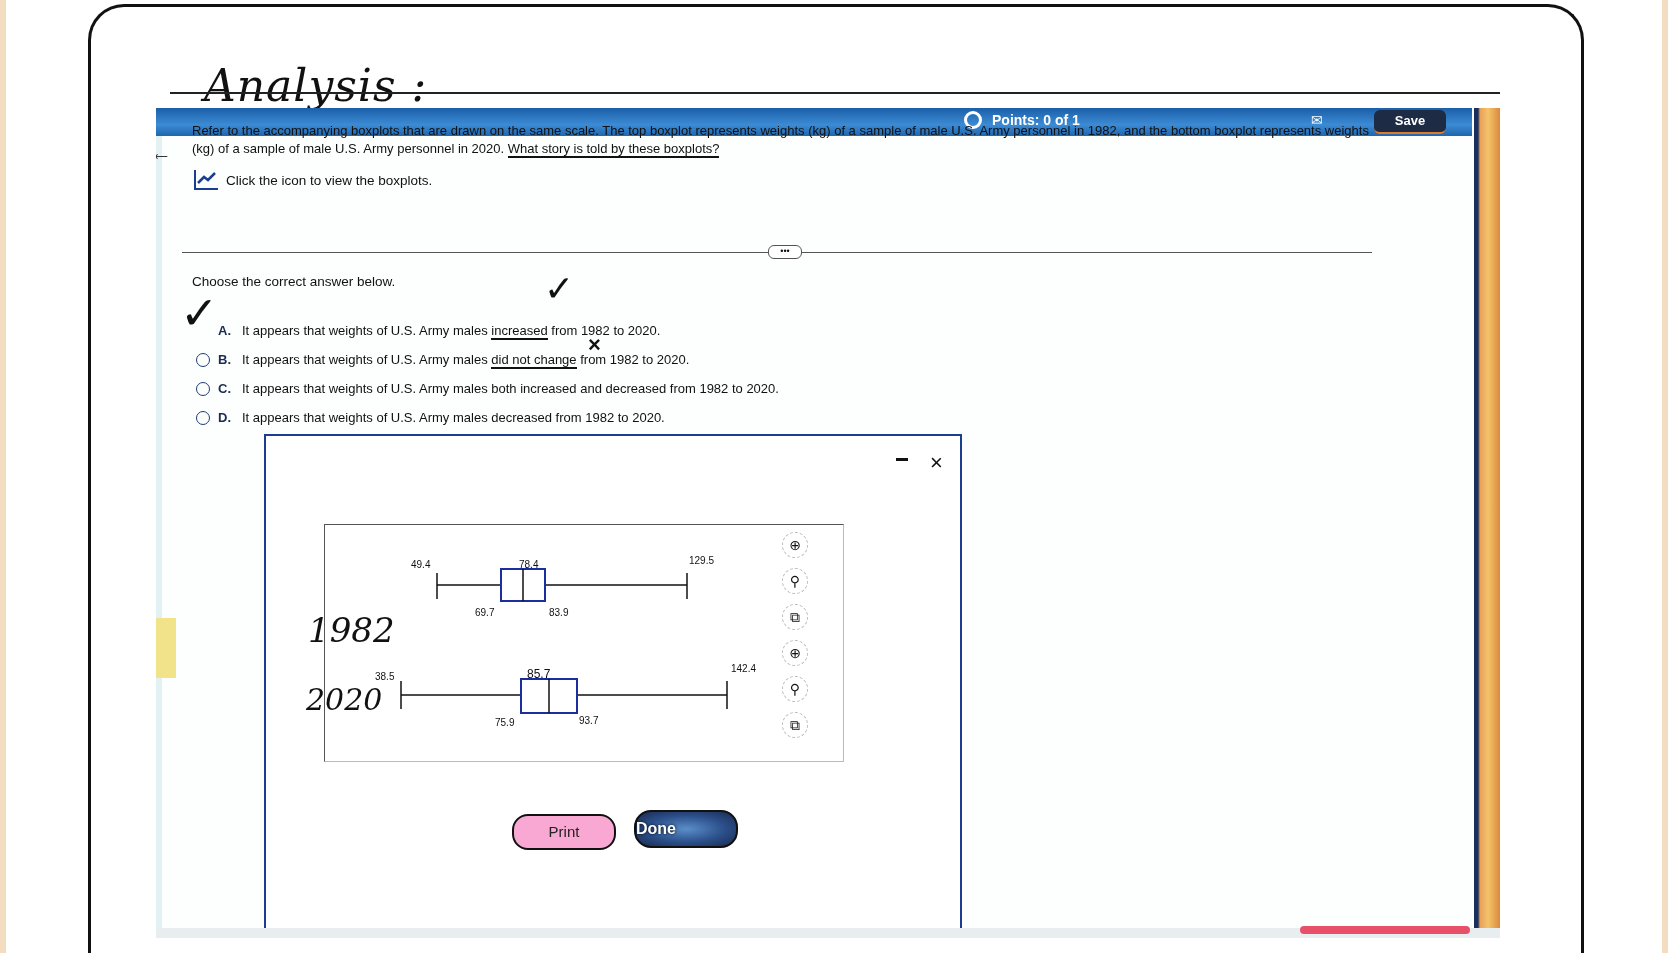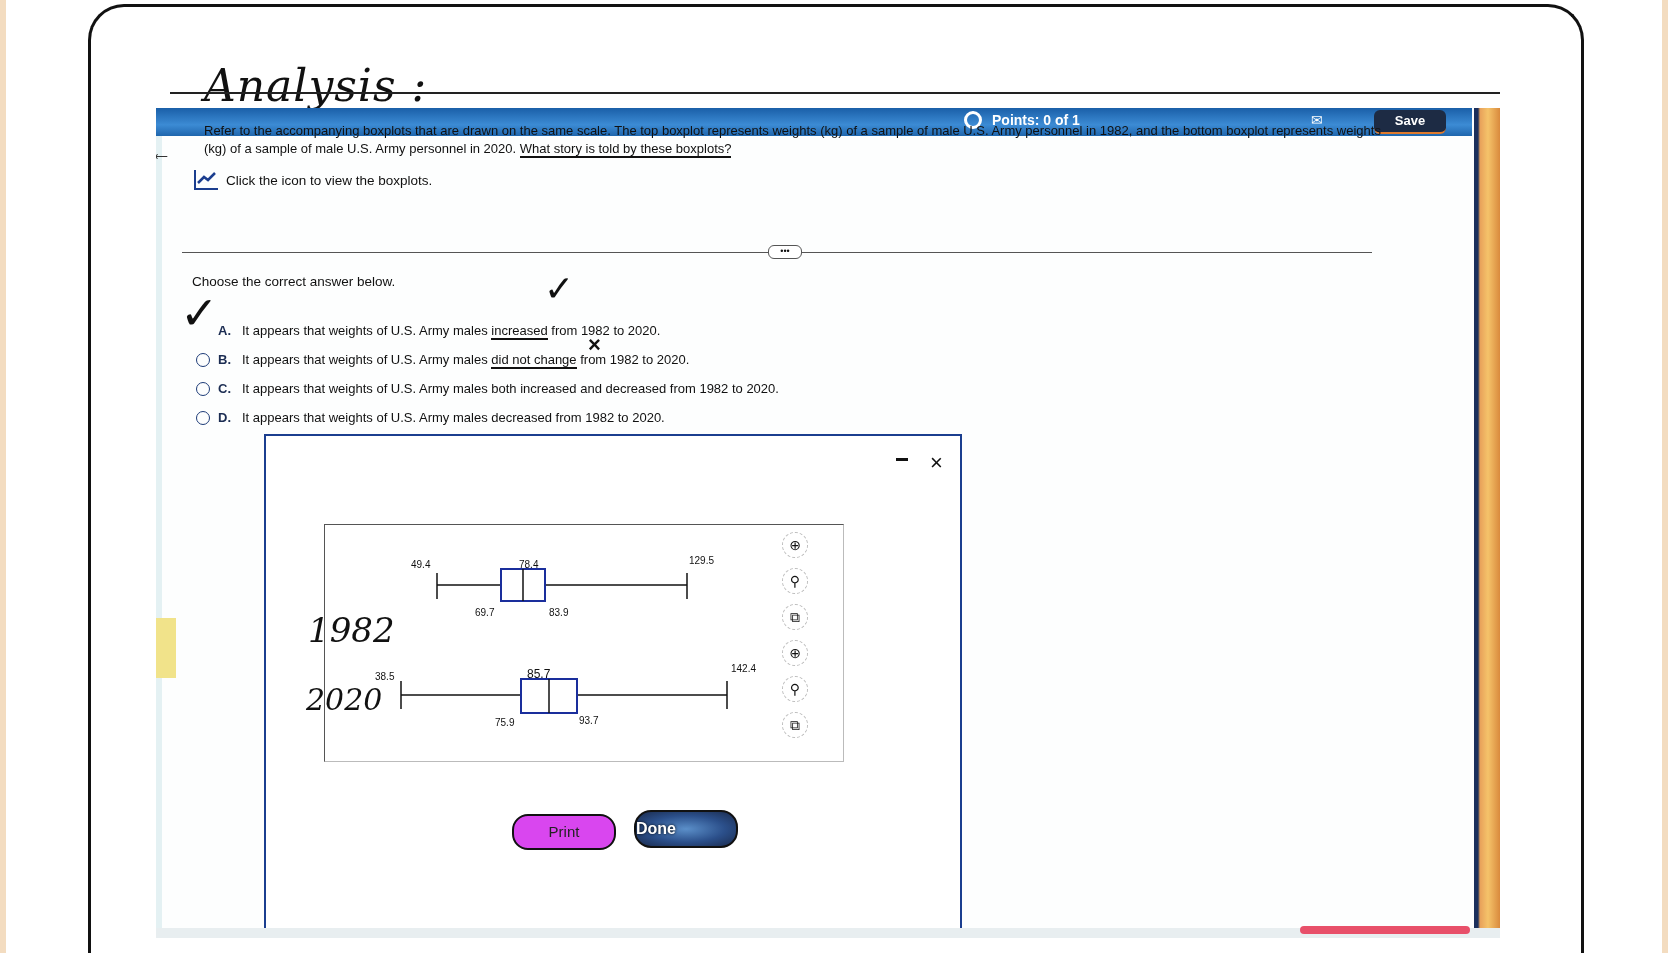--- a/index.html
+++ b/index.html
@@ -12,21 +12,21 @@
   .screen { position:absolute; left:156px; top:108px; width:1344px; height:826px; background:#fdfefe; overflow:hidden; }
   .topbar { position:absolute; left:0; top:0; width:1316px; height:28px; background:linear-gradient(#1a5fa8, #3c8bd4 60%, #1f66ad); }
   .points { position:absolute; left:808px; top:3px; color:#fff; font-weight:bold; font-size:14px; display:flex; align-items:center; gap:10px; }
   .points .ring { width:12px; height:12px; border:3px solid #fff; border-radius:50%; }
   .topbar-icon { position:absolute; left:1155px; top:4px; width:22px; height:14px; color:#fff; font-size:14px; }
   .save-btn { position:absolute; left:1218px; top:2px; width:72px; height:22px; background:#1d2b44; color:#fff; font-weight:bold; font-size:13px; border-radius:6px; text-align:center; line-height:22px; border-bottom:2px solid #e07a2c; }
   .orange-edge { position:absolute; left:1318px; top:0; width:26px; height:826px; background:linear-gradient(90deg,#1b2f5c 0,#1b2f5c 4px,#e8a15a 6px,#f5c36a 14px,#d98a3d 26px); }
   .back-arrow { position:absolute; left:-6px; top:32px; font-size:22px; color:#333; }
   .left-border { position:absolute; left:0; top:28px; width:6px; height:798px; background:#e4f1f3; }
   .yellow-tab { position:absolute; left:0; top:510px; width:20px; height:60px; background:#f1e38a; }
-  .question { position:absolute; left:36px; top:14px; width:1180px; font-size:13px; line-height:18px; color:#111;margin-left:12px; }
+  .question { position:absolute; left:36px; top:14px; width:1180px; font-size:13px; line-height:18px; color:#111; }
   .question u { text-decoration:none; border-bottom:2px solid #111; }
   .icon-hint { position:absolute; left:38px; top:62px; font-size:13.5px; display:flex; align-items:center; gap:8px; }
   .chart-icon { width:22px; height:18px; border-left:2px solid #1b3e8f; border-bottom:2px solid #1b3e8f; position:relative; }
   .divider { position:absolute; left:26px; top:144px; width:1190px; height:1px; background:#555; }
   .divider-handle { position:absolute; left:612px; top:137px; width:32px; height:12px; border:1px solid #555; border-radius:6px; background:#fff; font-size:9px; text-align:center; line-height:10px; }
   .prompt { position:absolute; left:36px; top:166px; font-size:13.5px; }
   .options { position:absolute; left:40px; top:208px; }
   .option { display:flex; align-items:center; height:29px; font-size:13px; }
   .radio { width:12px; height:12px; border:1.5px solid #1e3c78; border-radius:50%; margin-right:8px; }
   .radio.hidden { border-color:transparent; }
@@ -34,21 +34,21 @@
   .hand-check { position:absolute; font-family:"DejaVu Serif", serif; font-size:36px; color:#111; }
   .hand-x { position:absolute; font-size:22px; font-weight:bold; color:#111; }
   .ul { border-bottom:2px solid #111; }
   .modal { position:absolute; left:108px; top:326px; width:694px; height:520px; background:#fff; border:2px solid #1b3e8f; border-bottom:none; }
   .modal-title { position:absolute; left:70px; top:34px; font-size:20px; color:#111; }
   .close-x { position:absolute; left:664px; top:14px; font-size:22px; color:#111; }
   .min-dash { position:absolute; left:630px; top:22px; width:12px; height:3px; background:#111; }
   .plot-frame { position:absolute; left:58px; top:88px; width:518px; height:236px; border-top:1.5px solid #555; border-left:1.5px solid #555; border-right:1px solid #bbb; border-bottom:1px solid #bbb; }
   .plot-svg { position:absolute; left:0; top:0; }
   .tool { position:absolute; width:24px; height:24px; border-radius:50%; border:1px dashed #bbb; background:#fff; font-size:14px; text-align:center; line-height:24px; color:#111; }
-  .print-btn { position:absolute; left:246px; top:378px; width:100px; height:32px; border:2px solid #111; border-radius:16px; background:#d946ef; font-size:15px; text-align:center; line-height:32px; color:#222; }
+  .print-btn { position:absolute; left:246px; top:378px; width:100px; height:32px; border:2px solid #111; border-radius:16px; background:#f9a8d4; font-size:15px; text-align:center; line-height:32px; color:#222; }
   .done-btn { position:absolute; left:368px; top:374px; width:100px; height:34px; border-radius:17px; background:radial-gradient(ellipse at center,#5b8fc9 0%,#2b4f8a 55%,#1a2a4c 100%); border:2px solid #111; color:#fff; font-weight:bold; font-size:16px; text-align:left; line-height:34px; text-shadow:0 0 3px #000; }
   .hand-label { position:absolute; font-family:"DejaVu Serif", serif; font-style:italic; font-size:34px; color:#111; }
   .bottom-strip { position:absolute; left:156px; top:928px; width:1344px; height:10px; background:#e8eef0; }
   .bottom-pink { position:absolute; left:1300px; top:926px; width:170px; height:8px; background:#e8506a; border-radius:4px; }
 </style>
 </head>
 <body>
 
 <div class="left-strip"></div>
 <div class="right-strip"></div>

